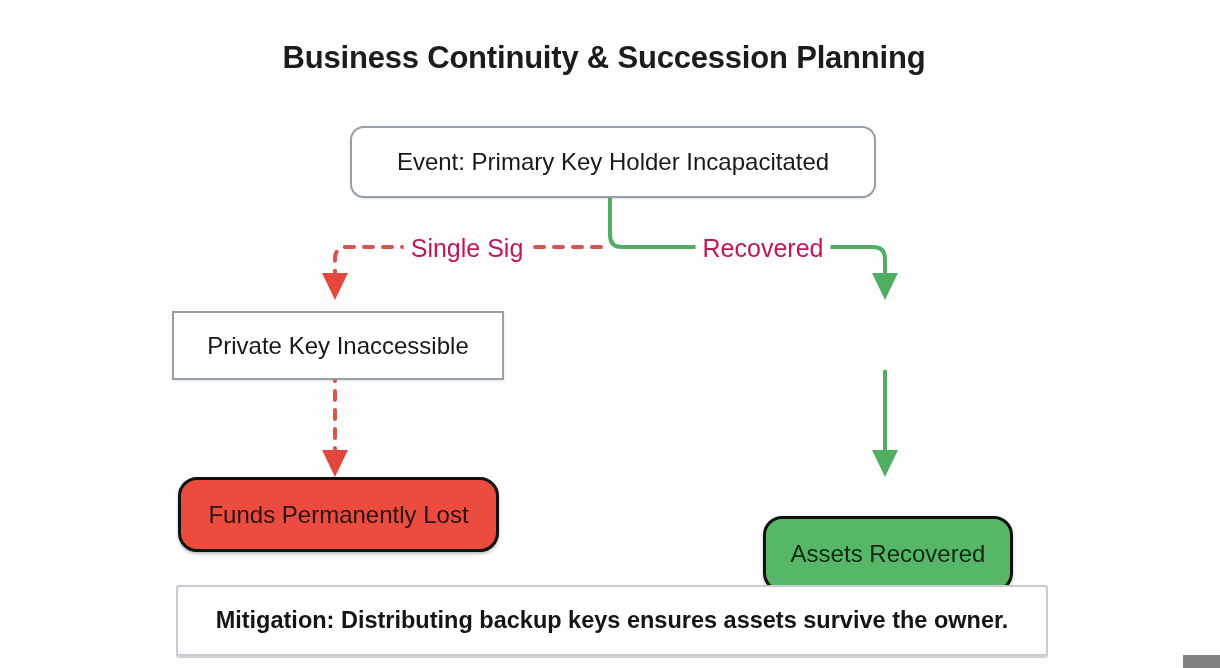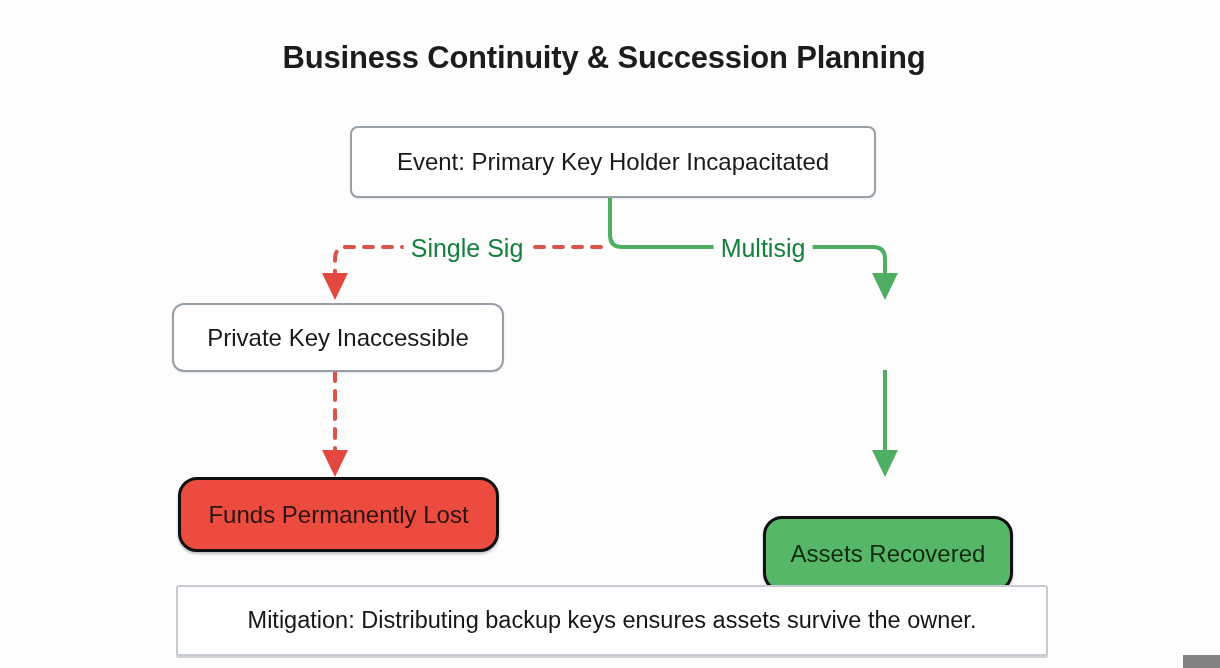--- a/index.html
+++ b/index.html
@@ -20,54 +20,54 @@
   .edges-layer{position:absolute;left:0;top:0;width:1220px;height:668px;pointer-events:none;}
   .edge-green{fill:none;stroke:var(--color-green_line,#4fae61);stroke-width:4;}
   .edge-red{fill:none;stroke:var(--color-red_line,#d9554b);stroke-width:4;
     stroke-dasharray:9 10;stroke-linecap:round;}
   .arrow-green{fill:var(--color-green_line,#4fae61);stroke:none;}
   .arrow-red{fill:var(--color-red_arrow,#e3483e);stroke:none;}
 
   .node{
     position:absolute;display:flex;align-items:center;justify-content:center;
     background:#ffffff;border:2px solid var(--color-node_border,#97a0a8);
-    border-radius:8px;font-size:24px;font-weight:500;color:#17191b;
+    border-radius:14px;font-size:24px;font-weight:500;color:#17191b;
     text-align:center;box-shadow:0 1px 2px rgba(60,64,67,.12);
   }
   .node-event   {left:350px;top:126px;width:522px;height:68px;}
-  .node-private {left:172px;top:303px;width:328px;height:65px;border-radius:12px;}
+  .node-private {left:172px;top:311px;width:328px;height:65px;border-radius:0;}
   .node-backup  {left:677px;top:302px;width:420px;height:66px;border-radius:12px;}
 
   .node-outcome{
     border:3px solid var(--color-outcome_border,#101010);
     border-radius:19px;box-shadow:0 2px 3px rgba(0,0,0,.25);
   }
   .node-funds{
     left:178px;top:477px;width:315px;height:69px;
     background:var(--color-red_fill,#ec4b40);color:#2a1412;
   }
   .node-assets{
     left:763px;top:477px;width:244px;height:70px;
     background:var(--color-green_fill,#57b768);color:#11290f;margin-top:39px;
   }
 
   .edge-label{
     position:absolute;transform:translate(-50%,-50%);
     background:#fdfdfd;padding:0 7px;
-    font-size:25px;font-weight:500;color:#15803d;white-space:nowrap;
+    font-size:25px;font-weight:500;color:#be185d;white-space:nowrap;
   }
   .label-single{left:467px;top:248px;}
   .label-multi {left:763px;top:248px;}
 
   .node-mitigation{
     position:absolute;left:176px;top:585px;width:868px;height:67px;
     display:flex;align-items:center;justify-content:center;
     background:#ffffff;border:2px solid #c6cbd1;border-radius:3px;
     box-shadow:0 2px 0 rgba(150,156,162,.45);
-    font-size:23.5px;font-weight:400;color:#141517;text-align:center;
+    font-size:23.5px;font-weight:700;color:#141517;text-align:center;
   }
 
   .corner-marker{
     position:absolute;left:1183px;top:655px;width:37px;height:13px;
     background:var(--color-corner_marker,#828282);
   }
 </style>
 </head>
 <body>
 
@@ -88,21 +88,21 @@
 
     <path class="edge-red" d="M335,372 V450"></path>
     <polygon class="arrow-red" points="322,450 348,450 335,477"></polygon>
   </svg>
 
   <div class="node node-event">
     <span>Event: Primary Key Holder Incapacitated</span>
   </div>
 
   <div class="edge-label label-single">Single Sig</div>
-  <div class="edge-label label-multi">Multisig</div>
+  <div class="edge-label label-multi">Recovered</div>
 
   <div class="node node-private">
     <span>Private Key Inaccessible</span>
   </div>
 
 
   <div class="node node-outcome node-funds">
     <span>Funds Permanently Lost</span>
   </div>
 

